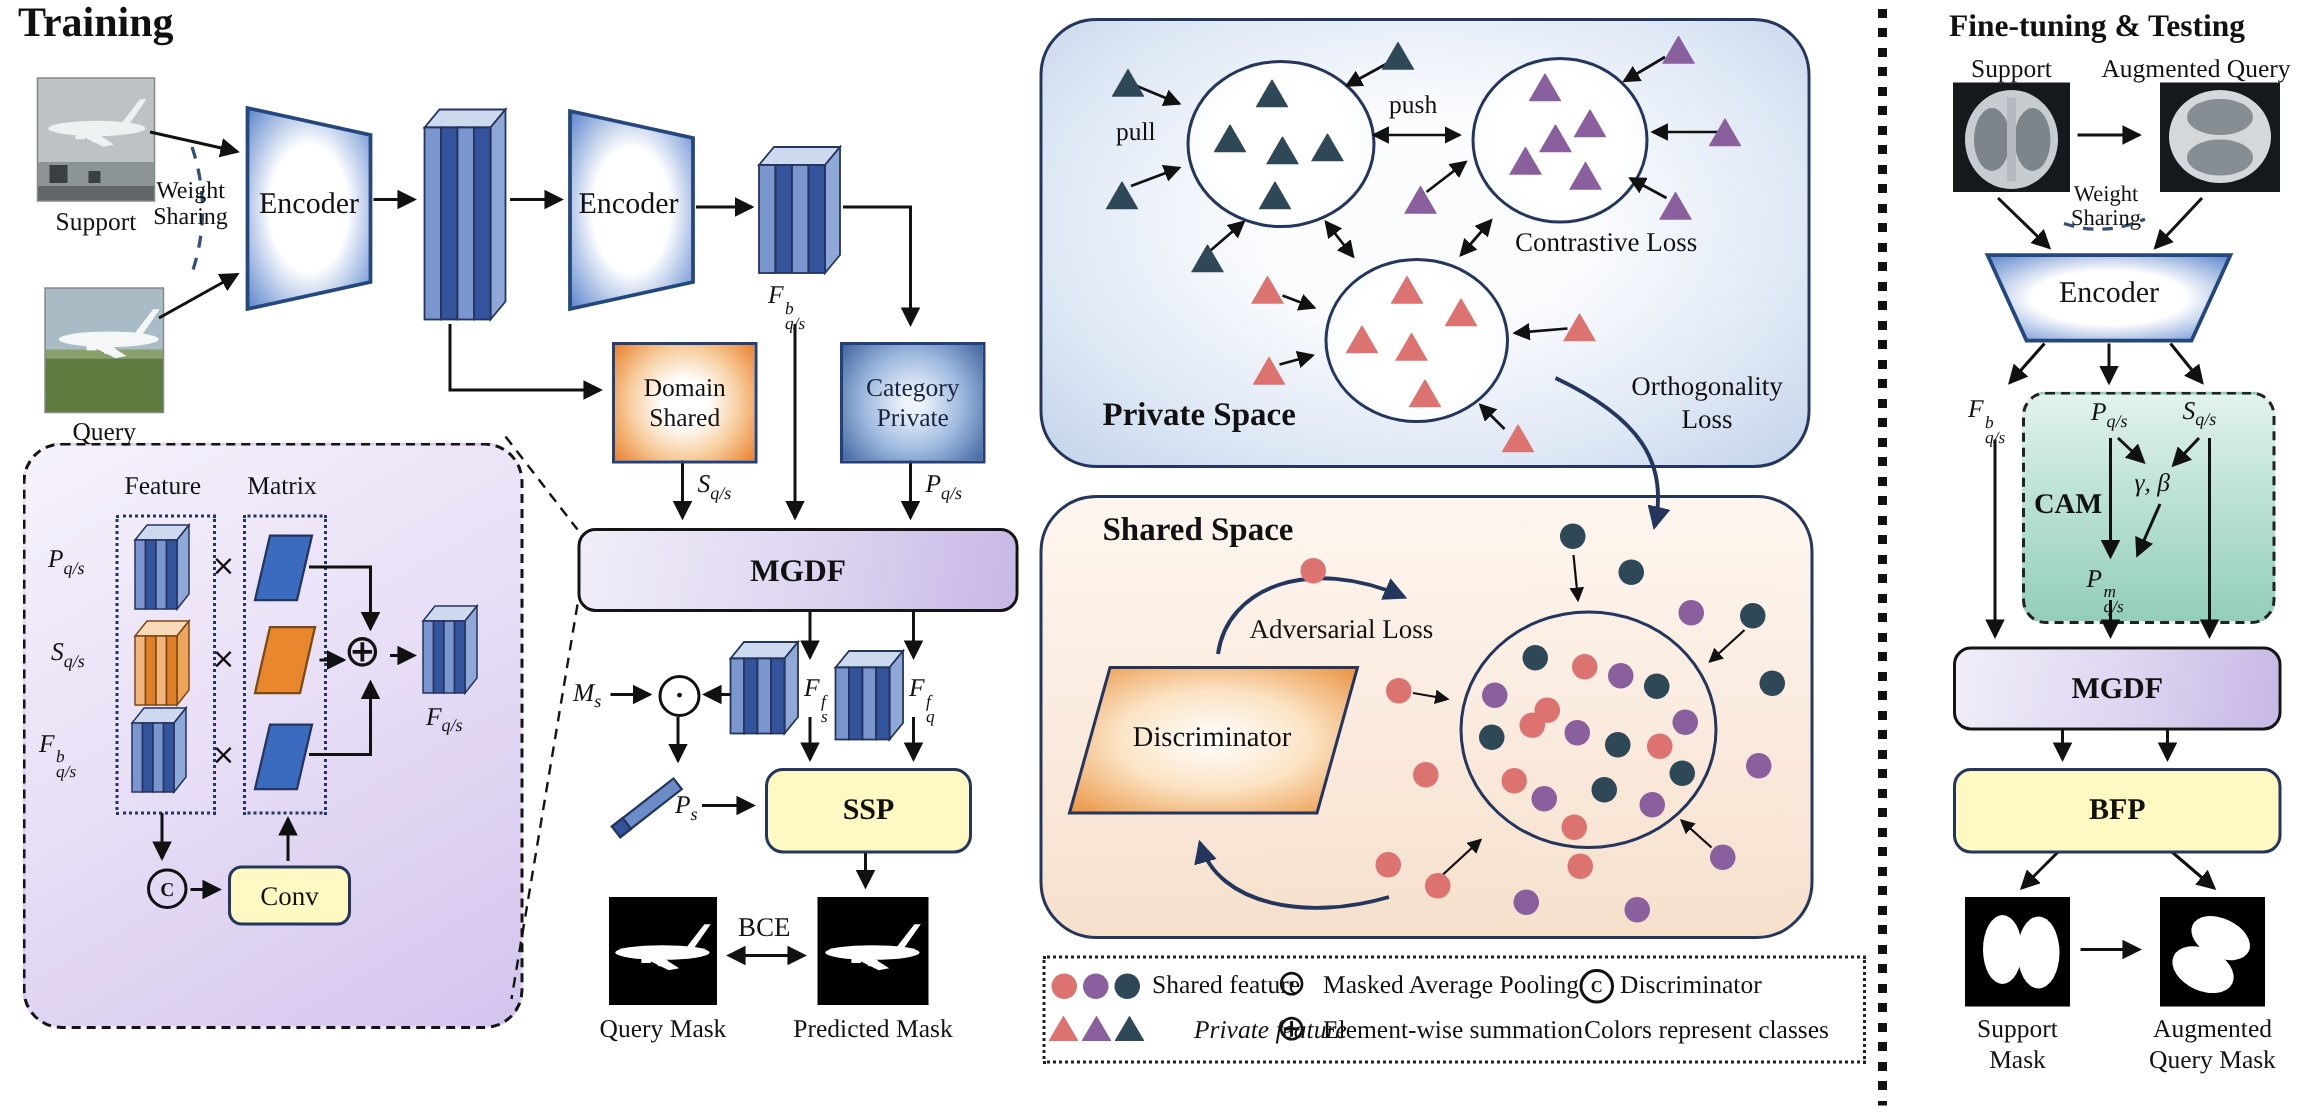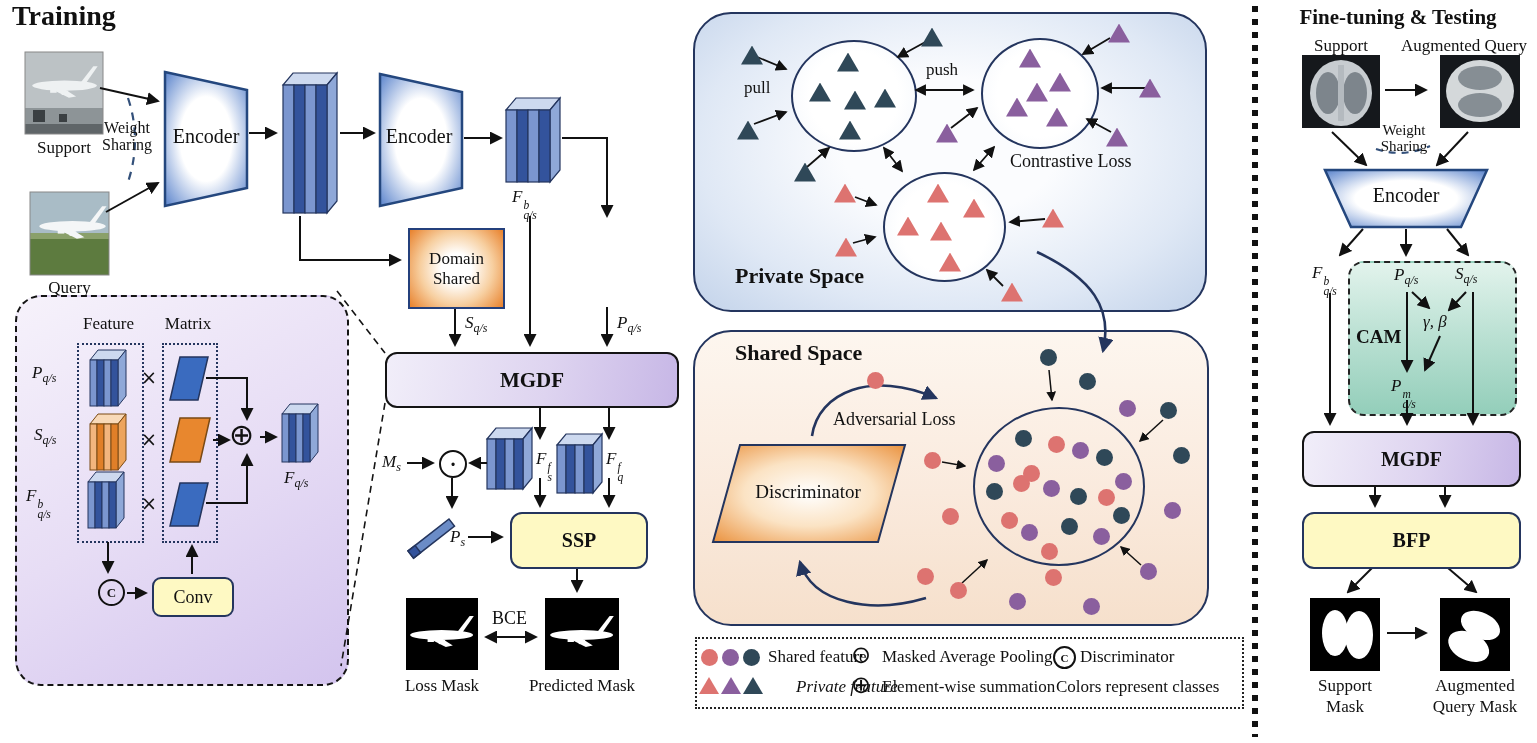--- a/index.html
+++ b/index.html
@@ -57,20 +57,21 @@
 
   <div class="cluster" style="left:791px;top:40px;width:122px;height:108px;"></div>
   <div class="cluster" style="left:981px;top:38px;width:114px;height:107px;"></div>
   <div class="cluster" style="left:883px;top:172px;width:119px;height:106px;"></div>
   <div id="shared-circle" style="left:973px;top:407px;width:168px;height:155px;"></div>
 
   <div class="dotrect" style="left:77px;top:343px;width:63px;height:196px;"></div>
   <div class="dotrect" style="left:162px;top:343px;width:52px;height:196px;"></div>
 
   <div id="domain-shared" class="box" style="left:408px;top:228px;width:93px;height:77px;font-size:17px;line-height:20px;">Domain Shared</div>
+  <div id="category-private" class="box" style="left:560px;top:228px;width:93px;height:77px;font-size:17px;line-height:20px;color:#16243f;">Category Private</div>
   <div class="box rbox purple-grad bold" style="left:385px;top:352px;width:290px;height:52px;font-size:21px;">MGDF</div>
   <div class="box white-box bold" style="left:510px;top:512px;width:134px;height:53px;font-size:20px;">SSP</div>
   <div class="box white-box" style="left:152px;top:577px;width:78px;height:36px;font-size:18px;border-radius:9px;">Conv</div>
   <div class="box rbox purple-grad bold" style="left:1302px;top:431px;width:215px;height:52px;font-size:20px;">MGDF</div>
   <div class="box white-box bold" style="left:1302px;top:512px;width:215px;height:53px;font-size:20px;">BFP</div>
 
   <svg class="layer" width="1537" height="743" viewBox="0 0 1537 743">
     <defs>
       <radialGradient id="encGrad" cx="50%" cy="50%" r="70%">
         <stop offset="0%" stop-color="#ffffff"></stop>
@@ -334,21 +335,21 @@
     </g>
   </svg>
 
   <div class="lbl title" style="left:12px;top:6px;">Training</div>
   <div class="lbl ctr" style="left:25px;top:138px;width:78px;">Support</div>
   <div class="lbl ctr" style="left:30px;top:278px;width:79px;">Query</div>
   <div class="lbl ctr" style="left:96px;top:119px;width:62px;font-size:16px;line-height:17px;">Weight Sharing</div>
   <div class="lbl ctr" style="left:170px;top:127px;width:72px;font-size:20px;">Encoder</div>
   <div class="lbl ctr" style="left:383px;top:127px;width:72px;font-size:20px;">Encoder</div>
   <div class="lbl" style="left:492px;top:609px;font-size:18px;">BCE</div>
-  <div class="lbl ctr" style="left:392px;top:676px;width:100px;">Loss Mask</div>
+  <div class="lbl ctr" style="left:392px;top:676px;width:100px;">Query Mask</div>
   <div class="lbl ctr" style="left:528px;top:676px;width:108px;">Predicted Mask</div>
 
   <span class="m" style="left:512px;top:187px;">
     <span>F</span><span class="ss">
         <span>b</span>
         <span>q/s</span>
       </span></span>
   <span class="m" style="left:465px;top:313px;">
     <span>S</span><sub>q/s</sub></span>
   <span class="m" style="left:617px;top:313px;">
@@ -386,20 +387,21 @@
   <span class="op" style="left:141px;top:492px;font-size:19px;">×</span>
   <span class="op" style="left:229px;top:417px;font-size:30px;">⊕</span>
   <div class="circ-op" style="left:98px;top:579px;width:23px;height:23px;font-size:13px;">C</div>
 
   <div class="circ-op" style="left: 439px; top: 450px; width: 24px; height: 24px; font-size: 20px; font-weight: bold;">·</div>
 
   <div class="lbl bold" style="left:735px;top:266px;font-size:22px;">Private Space</div>
   <div class="lbl" style="left:744px;top:78px;">pull</div>
   <div class="lbl" style="left:926px;top:60px;">push</div>
   <div class="lbl" style="left:1010px;top:152px;font-size:18px;">Contrastive Loss</div>
+  <div class="lbl ctr" style="left:1082px;top:246px;width:112px;font-size:18px;line-height:22px;">Orthogonality Loss</div>
 
   <div class="lbl bold" style="left:735px;top:343px;font-size:22px;">Shared Space</div>
   <div class="lbl" style="left:833px;top:410px;font-size:18px;">Adversarial Loss</div>
   <div class="lbl ctr" style="left:728px;top:482px;width:160px;font-size:19px;">Discriminator</div>
 
   <span class="pt dot lg" style="left:701px;top:649px;width:17px;height:17px;background:var(--red);"></span>
   <span class="pt dot lg" style="left:722px;top:649px;width:17px;height:17px;background:var(--purple);"></span>
   <span class="pt dot lg" style="left:743px;top:649px;width:17px;height:17px;background:var(--teal);"></span>
   <div class="lbl" style="left:768px;top:647px;">Shared feature</div>
   <span class="op" style="left:851px;top:641px;font-size:24px;">⊙</span>

